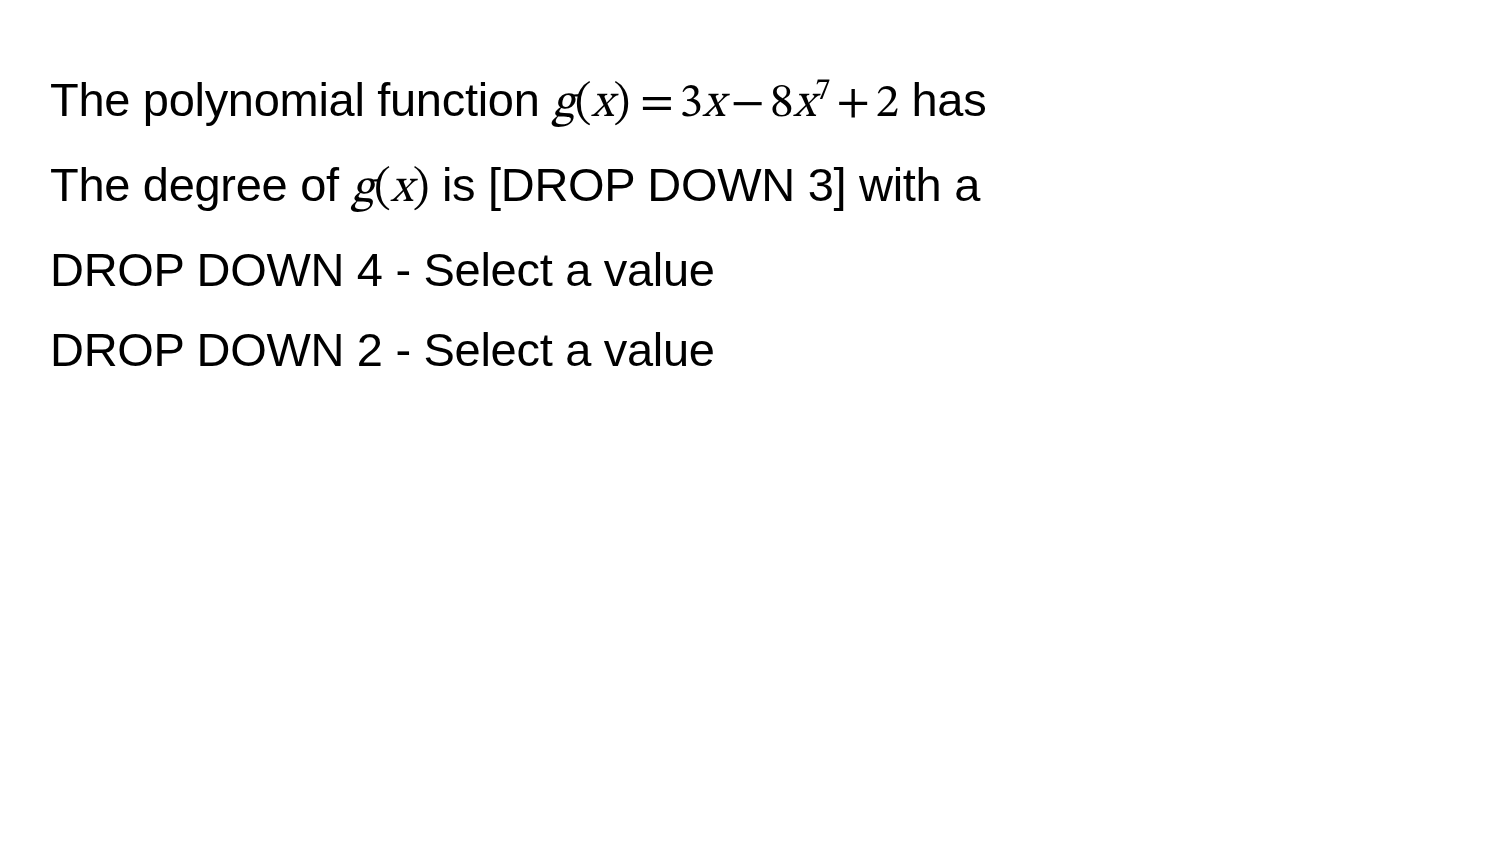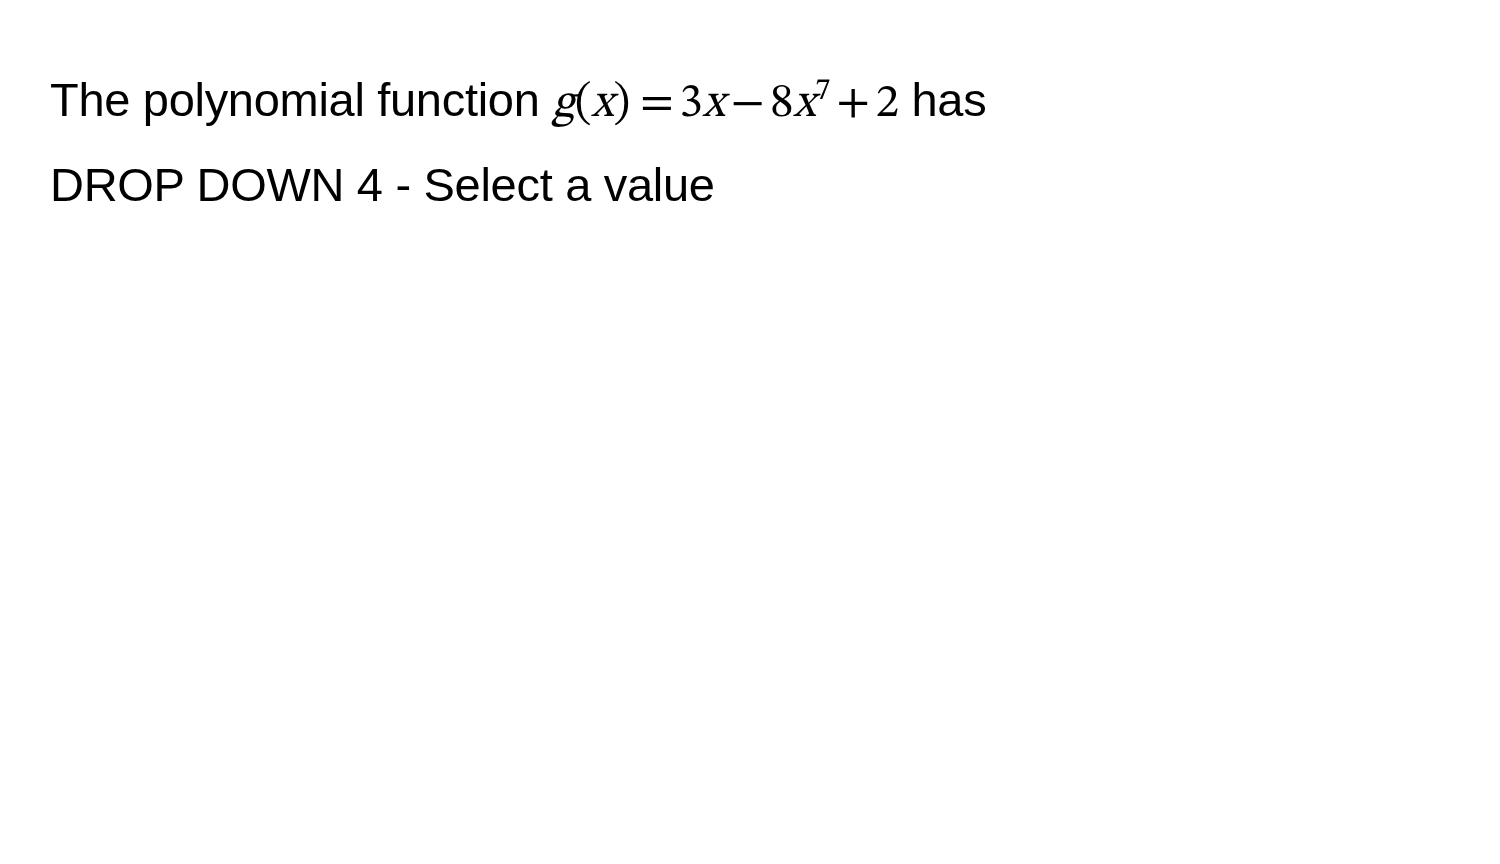--- a/index.html
+++ b/index.html
@@ -46,17 +46,21 @@
 </head>
 <body>
 
 <div class="content">
 
   <div>
     <span>The polynomial function  </span><span class="math"><span class="fn">g</span><span class="op" style="padding:0">(</span><span class="fn">x</span><span class="op" style="padding:0 4px 0 0">)</span><span class="op">=</span><span class="num">3</span><span class="fn">x</span><span class="op">−</span><span class="num">8</span><span class="fn">x</span><sup>7</sup><span class="op">+</span><span class="num">2</span></span><span>  has</span>
   </div>
 
 
+  <div>
+    <span>The degree of  </span><span class="math"><span class="fn">g</span><span class="op" style="padding:0">(</span><span class="fn">x</span><span class="op" style="padding:0">)</span></span><span>  is [DROP DOWN 3] with a</span>
+  </div>
 
 
   <div>DROP DOWN 4 - Select a value</div>
+  <div>DROP DOWN 2 - Select a value</div>
 
 </div>
 
 </body></html>

